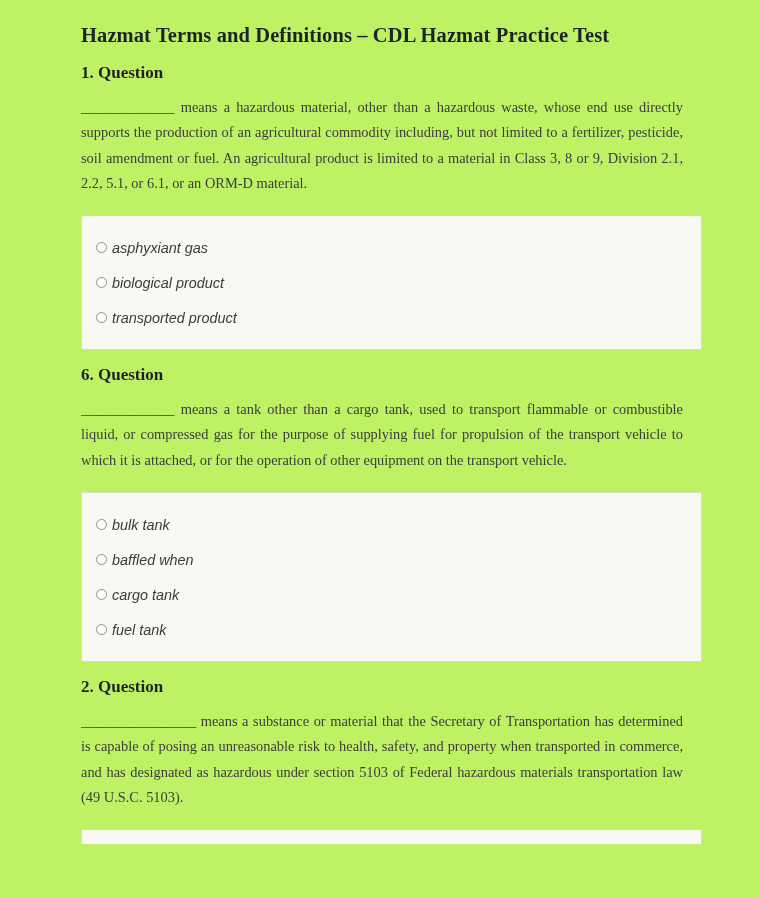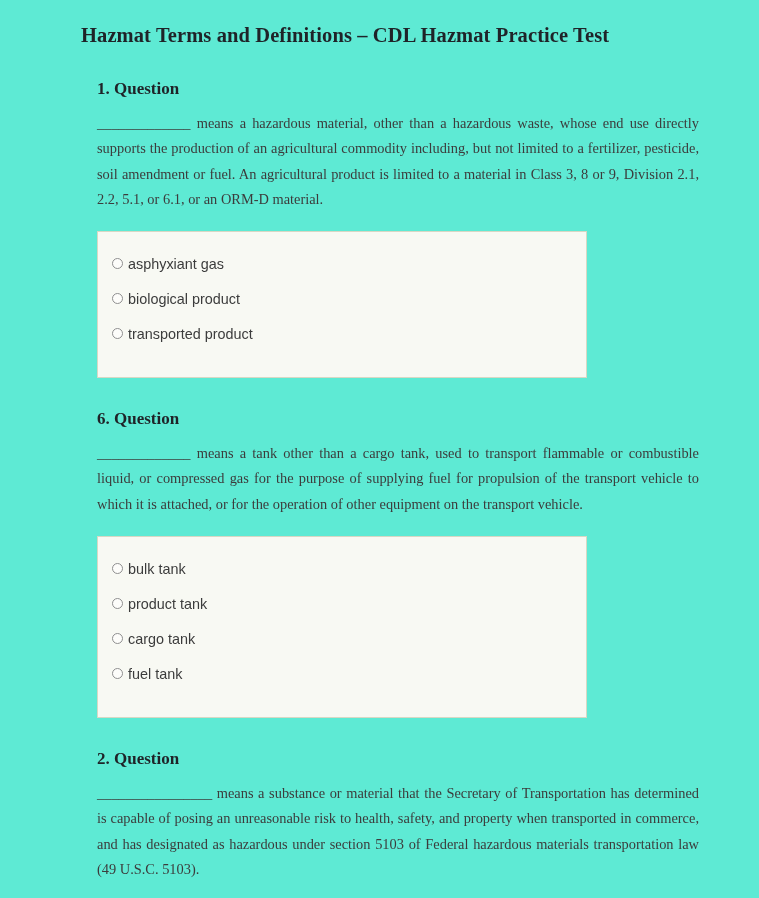--- a/index.html
+++ b/index.html
@@ -15,21 +15,21 @@
     font-family: "Liberation Sans", sans-serif;
     -webkit-font-smoothing: antialiased;
   }
 
   .page {
     width: 759px;
     height: 898px;
     box-sizing: border-box;
     padding: 0;
     position: relative;
-    background: #5eead4;
+    background: #bef264;
     overflow: hidden;
   }
 
   .content {
     position: absolute;
     left: 81px;
     top: 0;
     width: 606px;
   }
 
@@ -39,21 +39,21 @@
     font-size: 20.5px;
     line-height: 26px;
     color: #1f2328;
     letter-spacing: 0.1px;
     margin: 0;
     padding-top: 22px;
     white-space: nowrap;
   }
 
   .question-block {
-    margin: 16px;
+    margin: 0;
   }
 
   .question-heading {
     font-family: "Liberation Serif", serif;
     font-weight: bold;
     font-size: 17px;
     line-height: 22px;
     color: #1f2328;
     margin: 0;
     padding-top: 14px;
@@ -71,22 +71,23 @@
     hyphens: auto;
     -webkit-hyphens: auto;
     width: 602px;
   }
 
   .answers-box {
     margin-top: 19px;
     border: 1px solid #d8d8c4;
     background: #f8f9f3;
     box-sizing: border-box;
-    width: 490px;
-    padding: 14px 0 26px 0;
+    width: 621px;
+    padding: 14px 0 14px 0;
+    font-style: italic;
   }
 
   .answers-box.clipped {
     border-bottom: none;
     padding-bottom: 0;
   }
 
   .answer-list {
     list-style: none;
     margin: 0;
@@ -154,21 +155,21 @@
       <h2 class="question-heading">6. Question</h2>
       <p class="question-text">_____________ means a tank other than a cargo tank, used to transport flammable or combustible liquid, or compressed gas for the purpose of supplying fuel for propulsion of the transport vehicle to which it is attached, or for the operation of other equipment on the transport vehicle.</p>
       <div class="answers-box">
         <ul class="answer-list">
           <li class="answer-item">
             <span class="radio"></span>
             <span class="answer-label">bulk tank</span>
           </li>
           <li class="answer-item">
             <span class="radio"></span>
-            <span class="answer-label">product tank</span>
+            <span class="answer-label">baffled when</span>
           </li>
           <li class="answer-item">
             <span class="radio"></span>
             <span class="answer-label">cargo tank</span>
           </li>
           <li class="answer-item">
             <span class="radio"></span>
             <span class="answer-label">fuel tank</span>
           </li>
         </ul>

